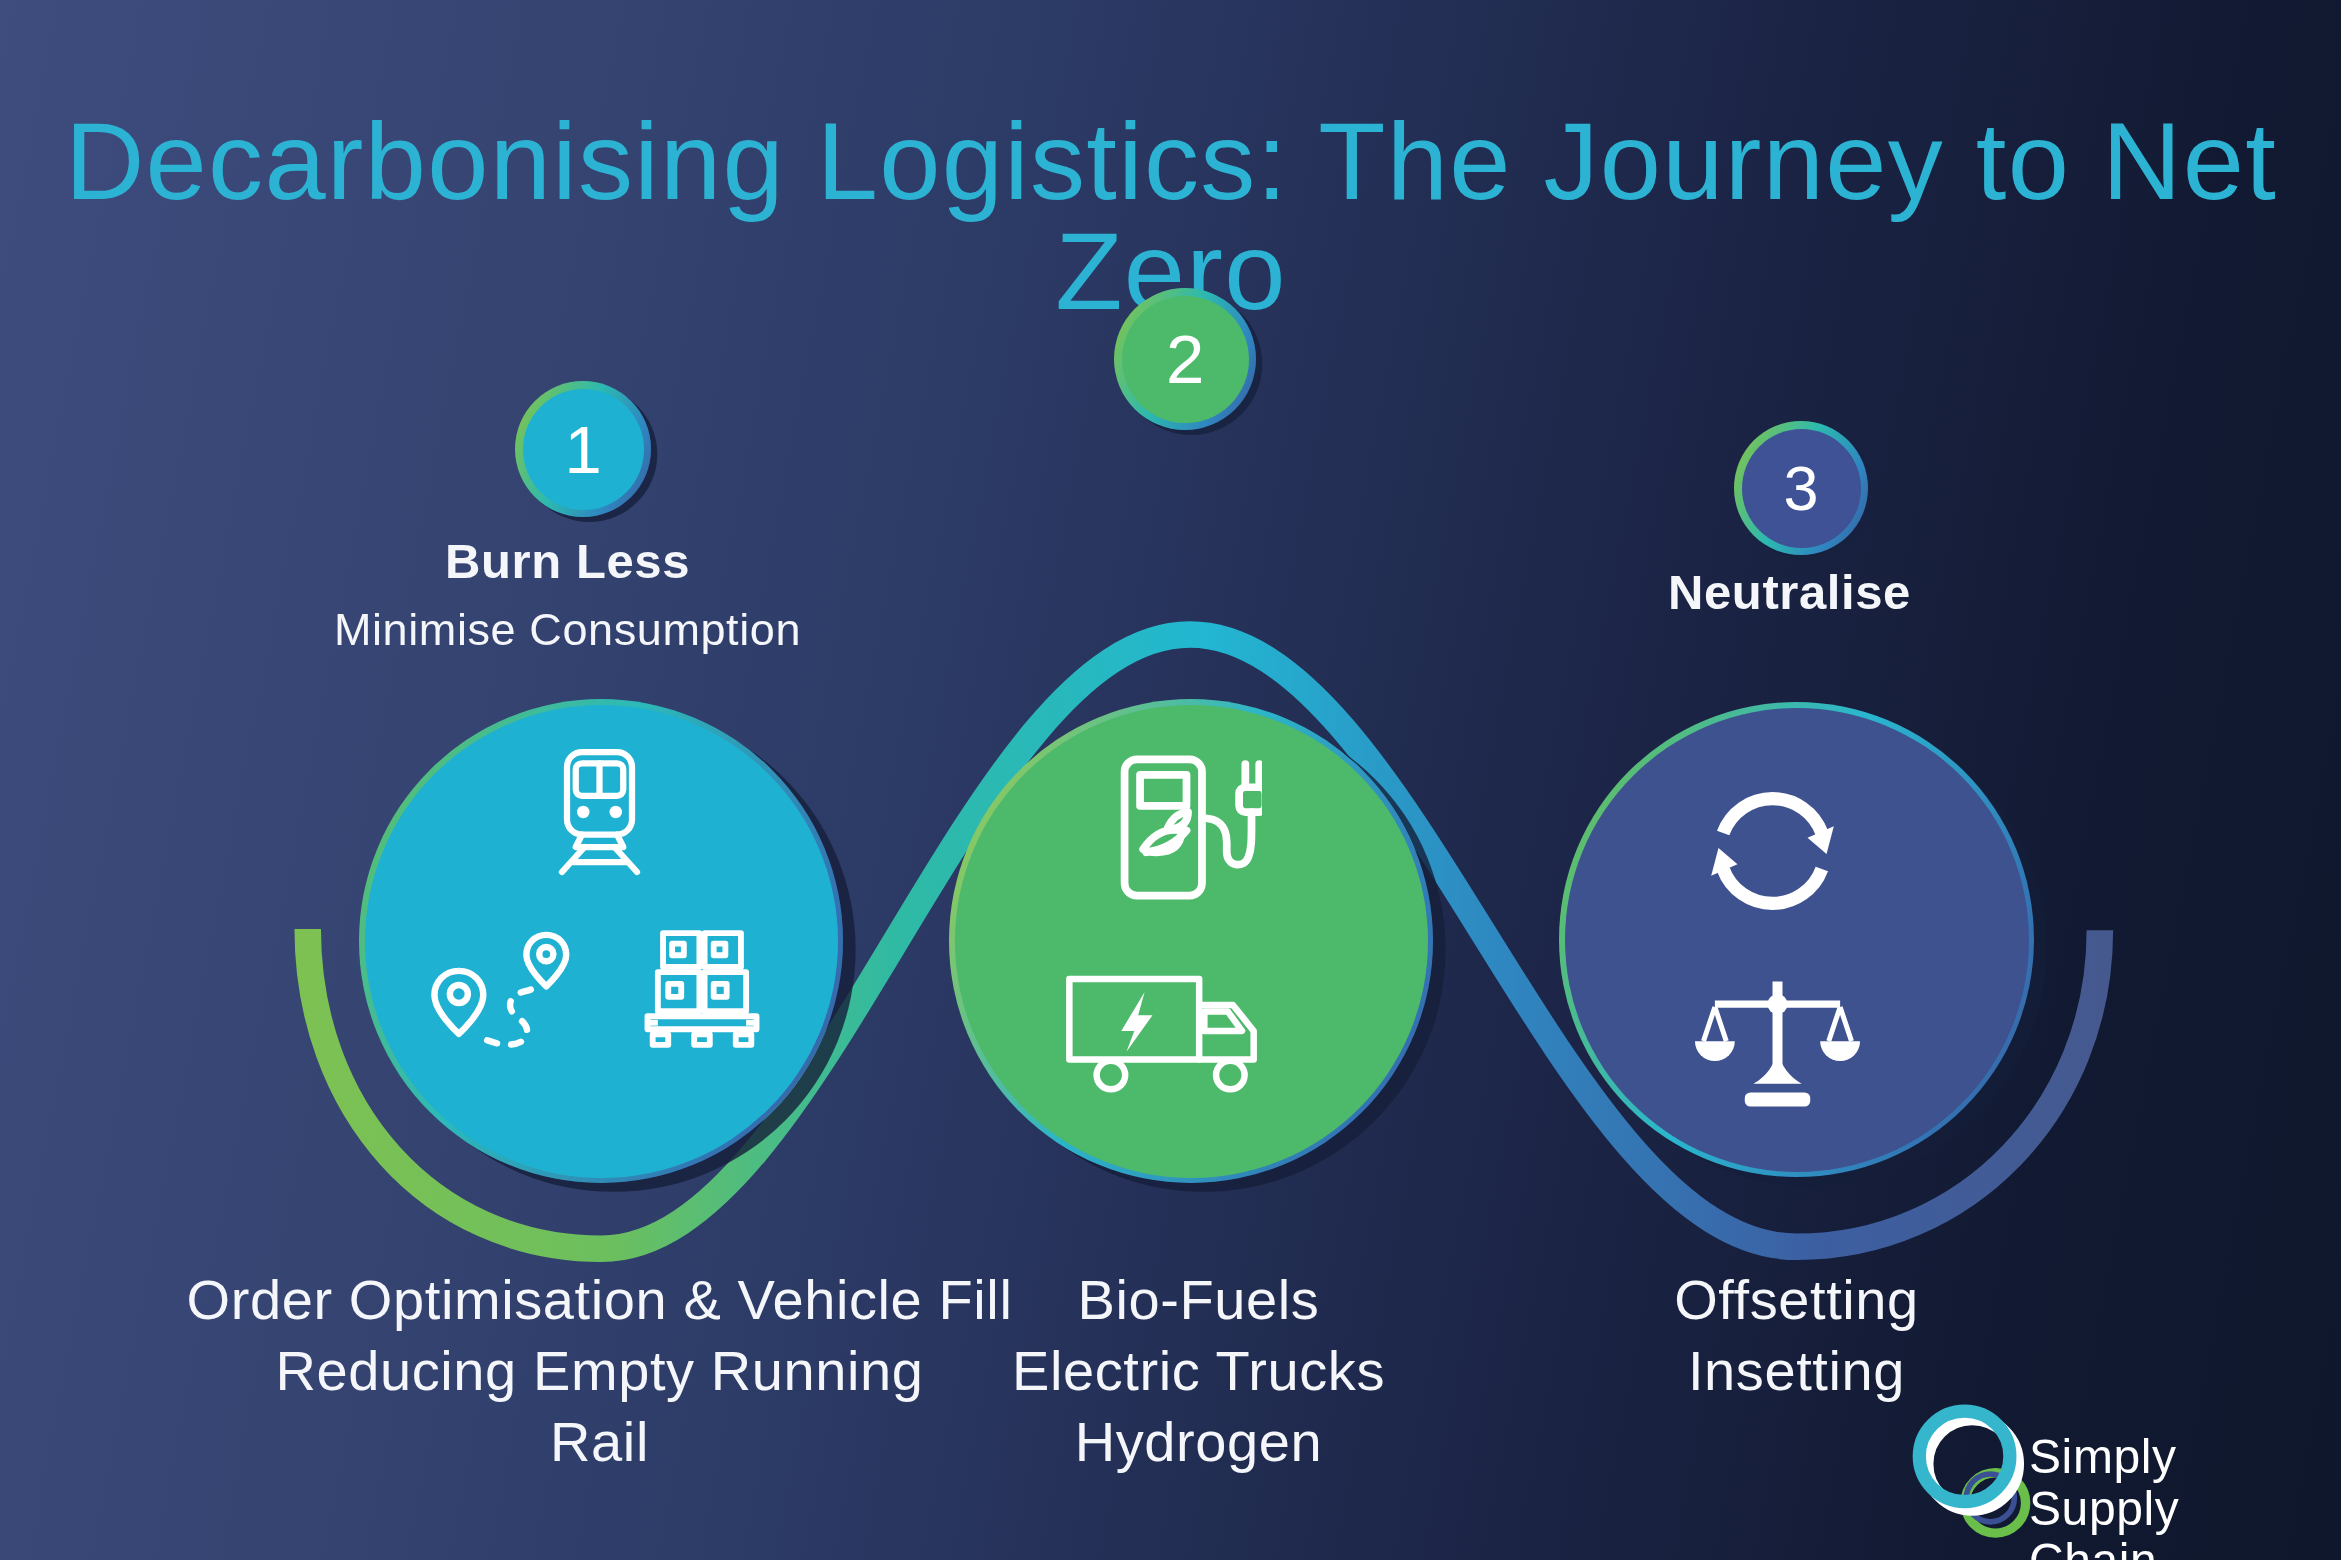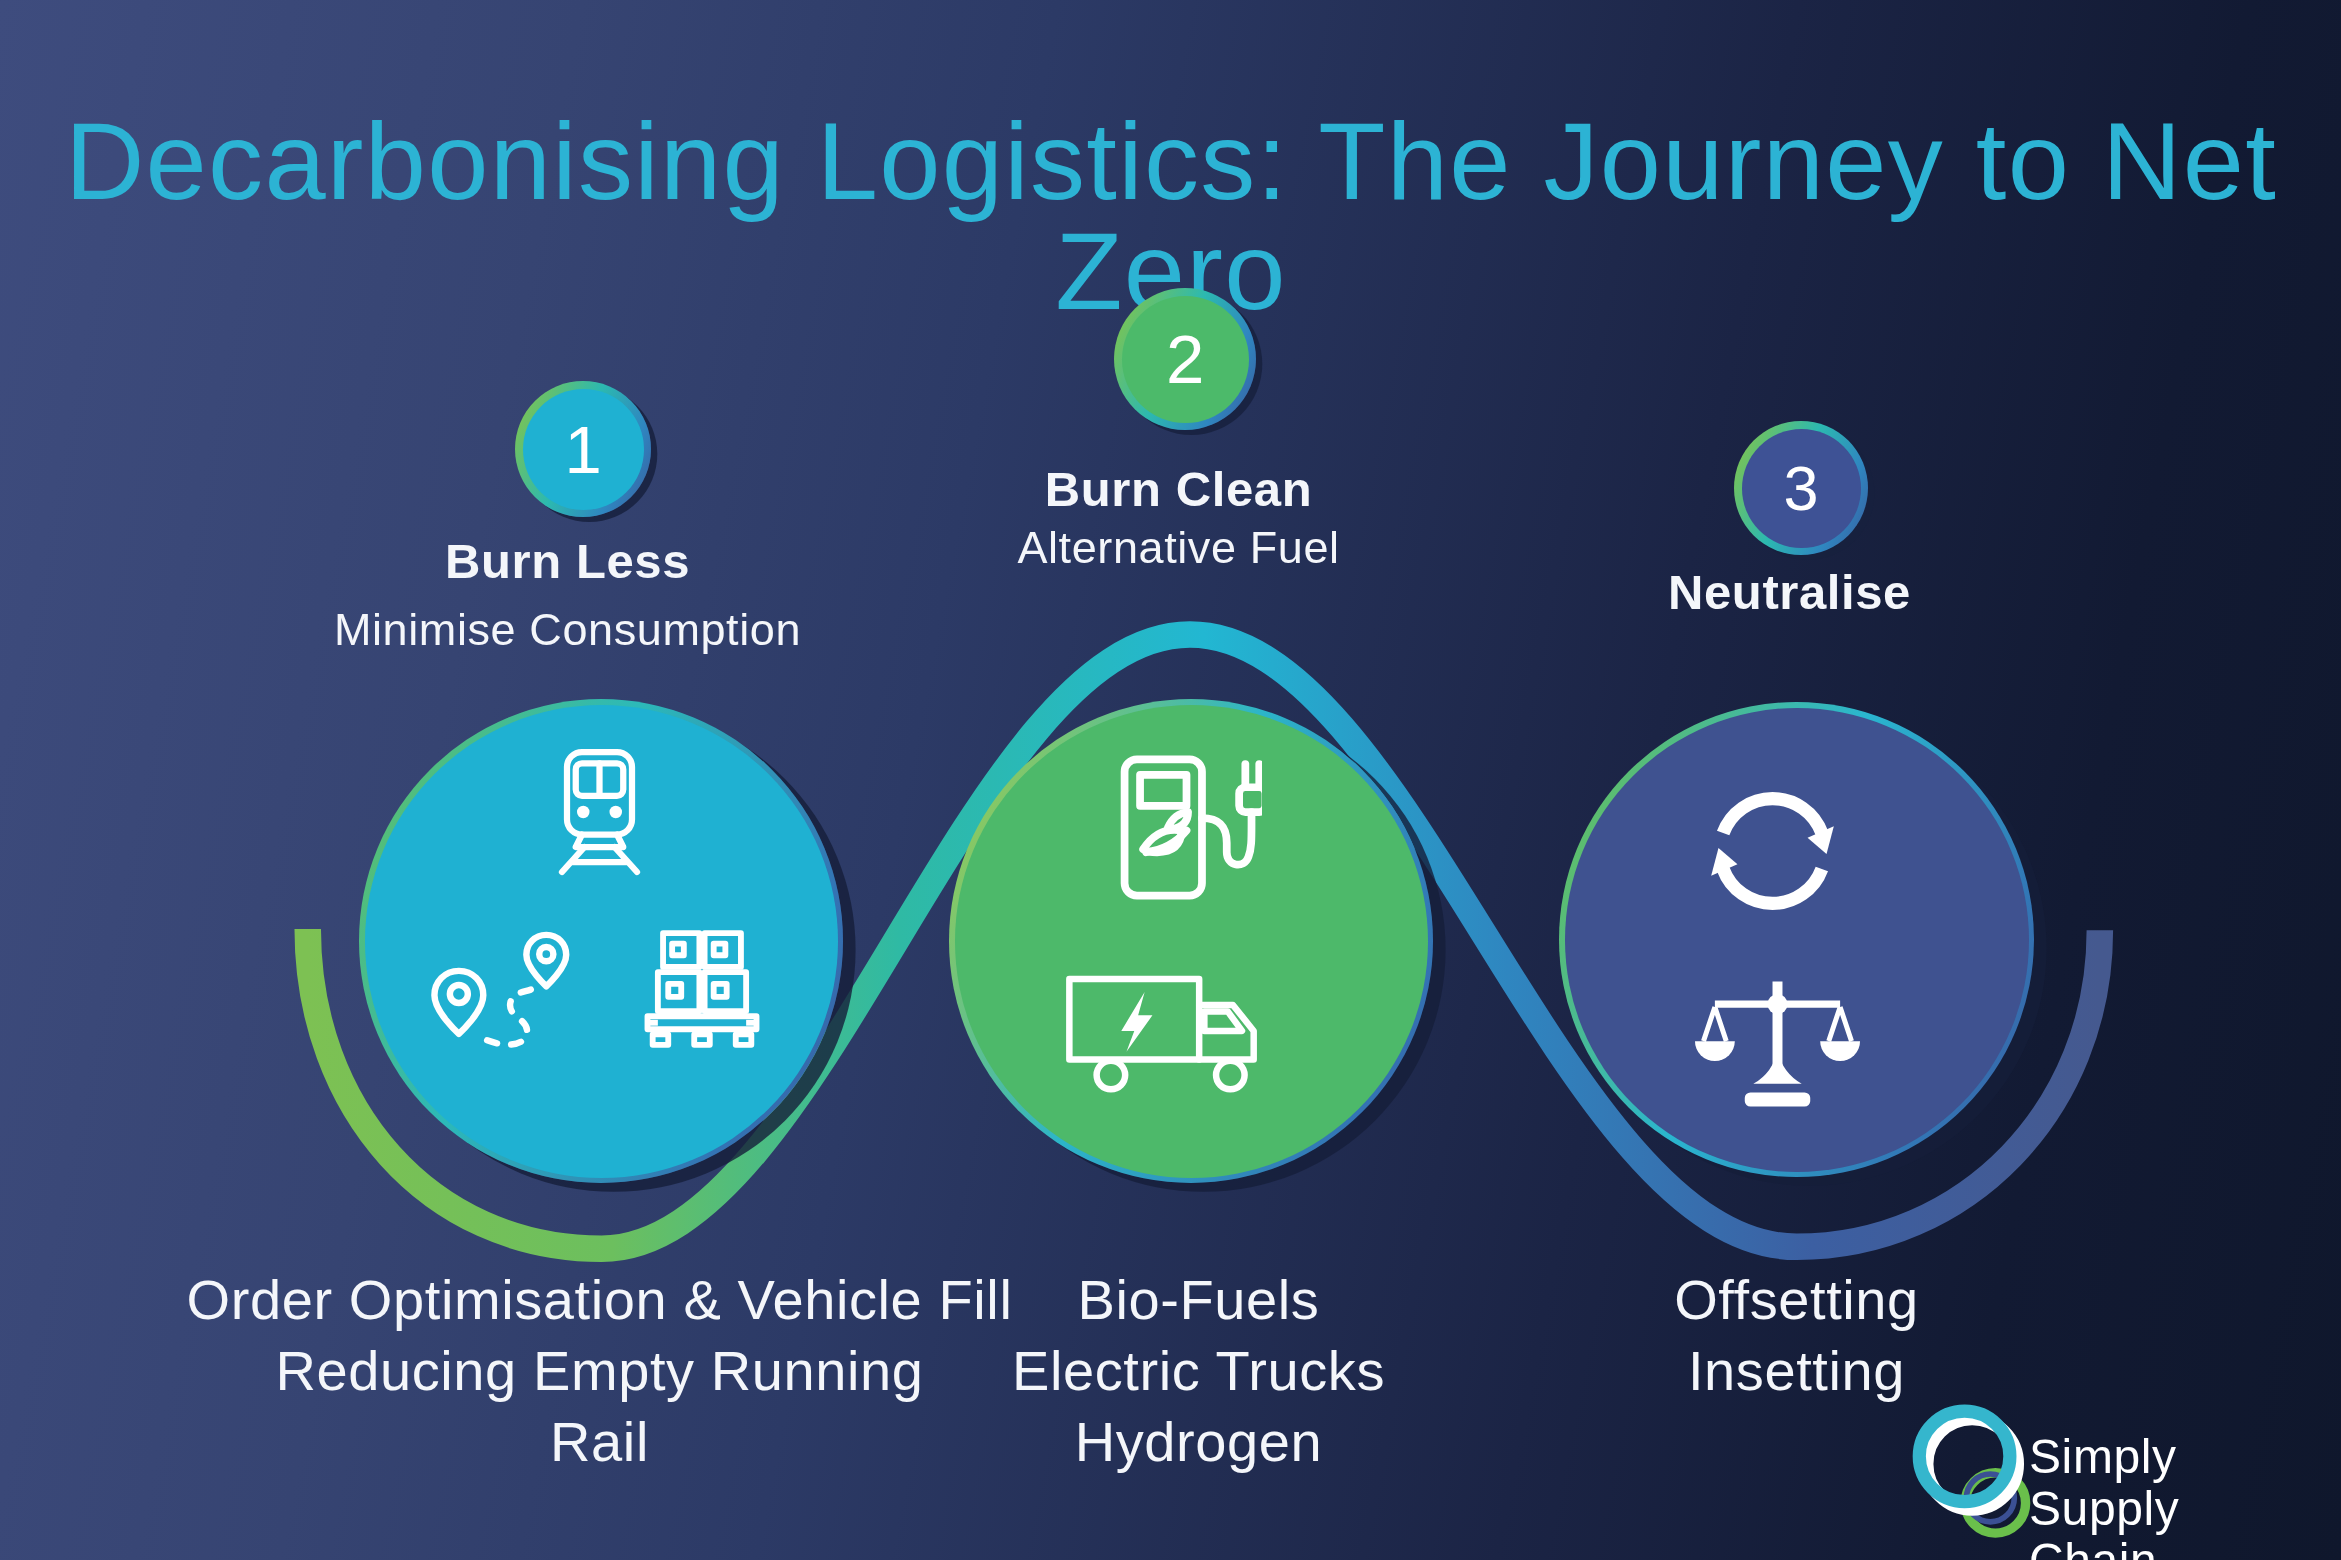--- a/index.html
+++ b/index.html
@@ -121,22 +121,20 @@
     <div class="item">Order Optimisation &amp; Vehicle Fill</div>
     <div class="item">Reducing Empty Running</div>
     <div class="item">Rail</div>
   </div>
 
   <div class="badge ring-grad" style="left:1114px;top:288px;width:127px;height:127px;padding:7.6px;">
     <div class="inner" style="background:#4cba6a;">
       <span class="num" style="font-size:69px;">2</span>
     </div>
   </div>
-  <div class="step-label step-name" style="left:737px;top:465px;">Burn Clean</div>
-  <div class="step-label step-sub" style="left:737px;top:525px;">Alternative Fuel</div>
 
   <div class="big-circle" style="left:949px;top:699px;width:473px;height:473px;background:linear-gradient(115deg,#a9cf3e 0%, #2cb5c9 45%, #3373b4 85%, #3c5a9e 100%);">
     <div class="fill" style="background:#4db96a;"></div>
   </div>
 
   <div class="icon" style="left:1111px;top:747px;width:151px;height:161px;">
     <svg viewBox="0 0 96 104" fill="none" stroke="#ffffff" stroke-width="5" stroke-linejoin="round" stroke-linecap="round">
       <rect x="8" y="8" width="50" height="88" rx="8"></rect>
       <rect x="18" y="18" width="30" height="20"></rect>
       <path d="M20 66 q10 -15 25 -12 q-1 14 -16 14 q-6 0 -9 -2 z"></path>

